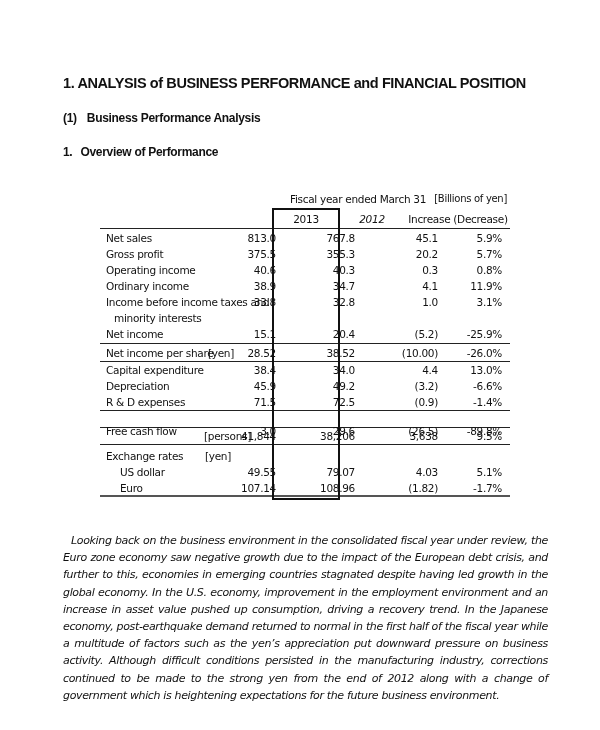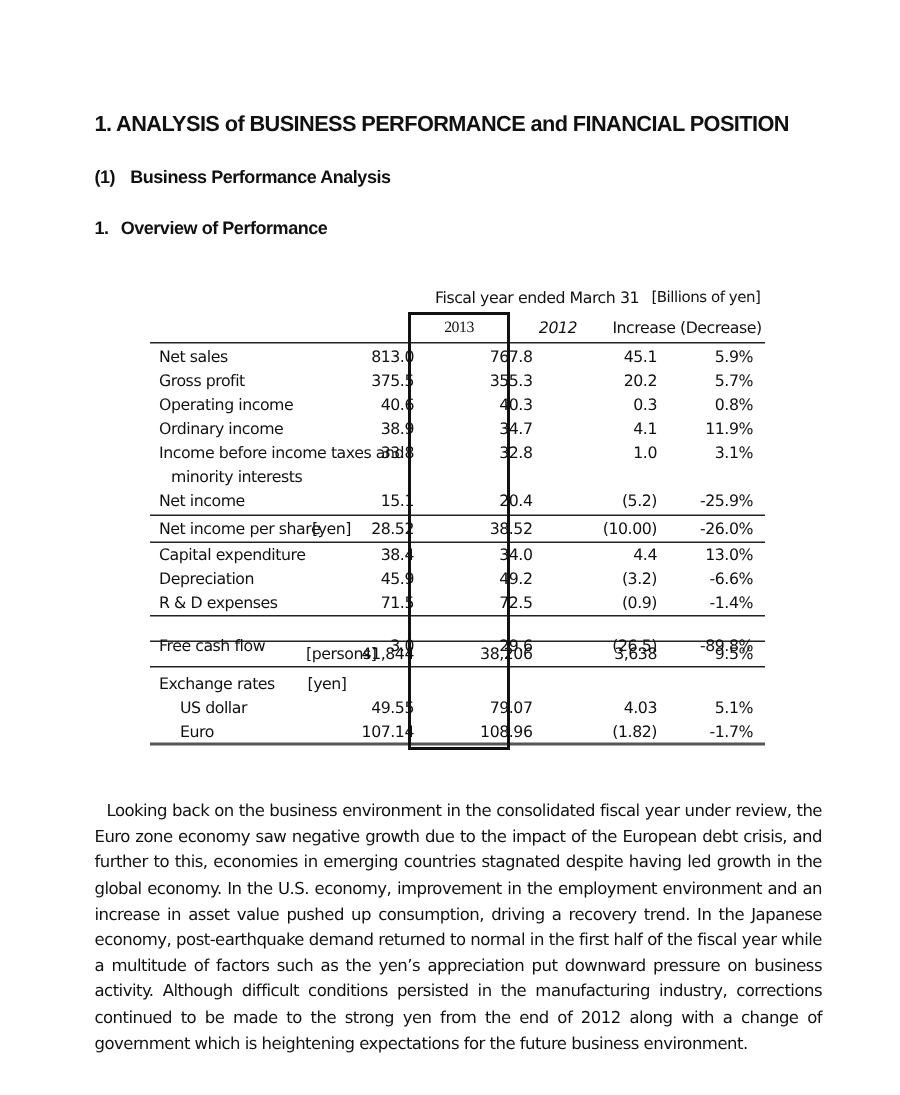--- a/index.html
+++ b/index.html
@@ -113,40 +113,41 @@
       position: absolute;
       left: 63px;
       top: 521px;
       width: 485px;
       font-size: 11px;
       line-height: 17.2px;
       text-align: justify;
       letter-spacing: -0.35px;
       text-indent: 8px;
       color: #111;
+      font-style: italic;
     }
   </style>
 </head>
 <body>
 
 <div class="h1">1.  ANALYSIS of BUSINESS PERFORMANCE and FINANCIAL POSITION</div>
 <div class="h2">
   <span class="num">(1)</span><span>Business Performance Analysis</span>
 </div>
 <div class="h3">
   <span class="num">1.</span><span>Overview of Performance</span>
 </div>
 
 <div class="tbl">
 
   <div class="hdr-top fy-label">Fiscal year ended March 31</div>
   <div class="hdr-top unit-label">[Billions of yen]</div>
 
   <div class="row" style="top:21px;">
-    <span class="cell hcell" style="left:174px;width:64px;font-family:Liberation Serif, serif;">2013</span>
+    <span class="cell hcell" style="left:174px;width:64px;">2013</span>
     <span class="cell hcell" style="left:240px;width:64px;font-style:italic;">2012</span>
     <span class="cell hcell" style="left:306px;width:104px;">Increase (Decrease)</span>
   </div>
 
   <div class="box-top" style="top:18px;"></div>
   <div class="hline" style="top:38px;"></div>
   <div class="hline" style="top:153px;"></div>
   <div class="hline" style="top:171px;"></div>
   <div class="hline" style="top:220px;"></div>
   <div class="hline" style="top:237px;"></div>

